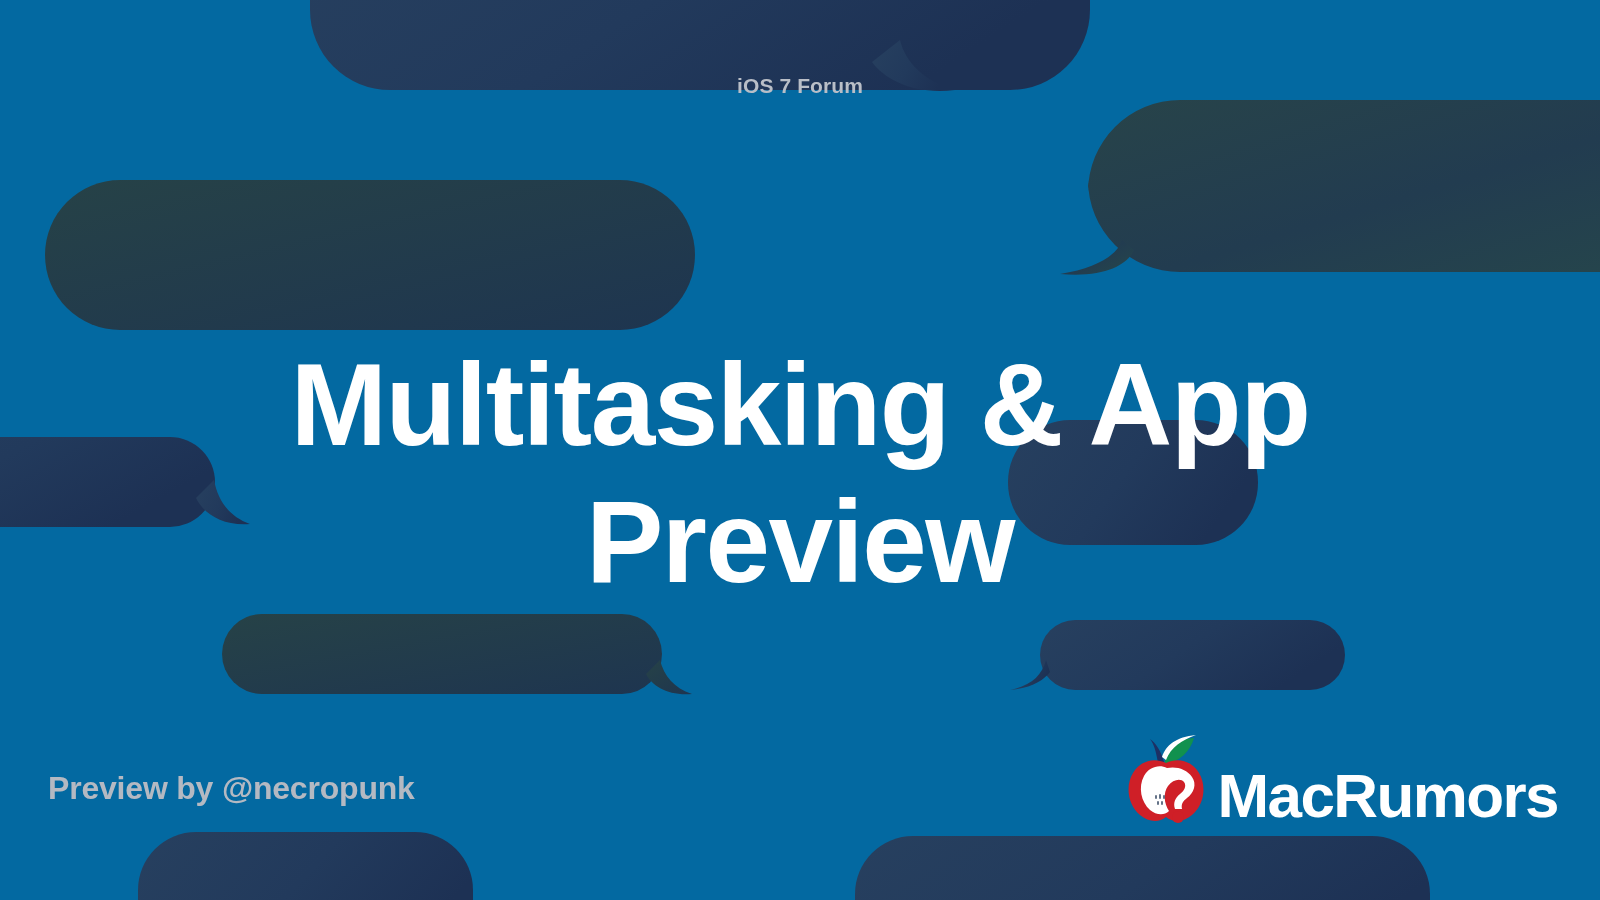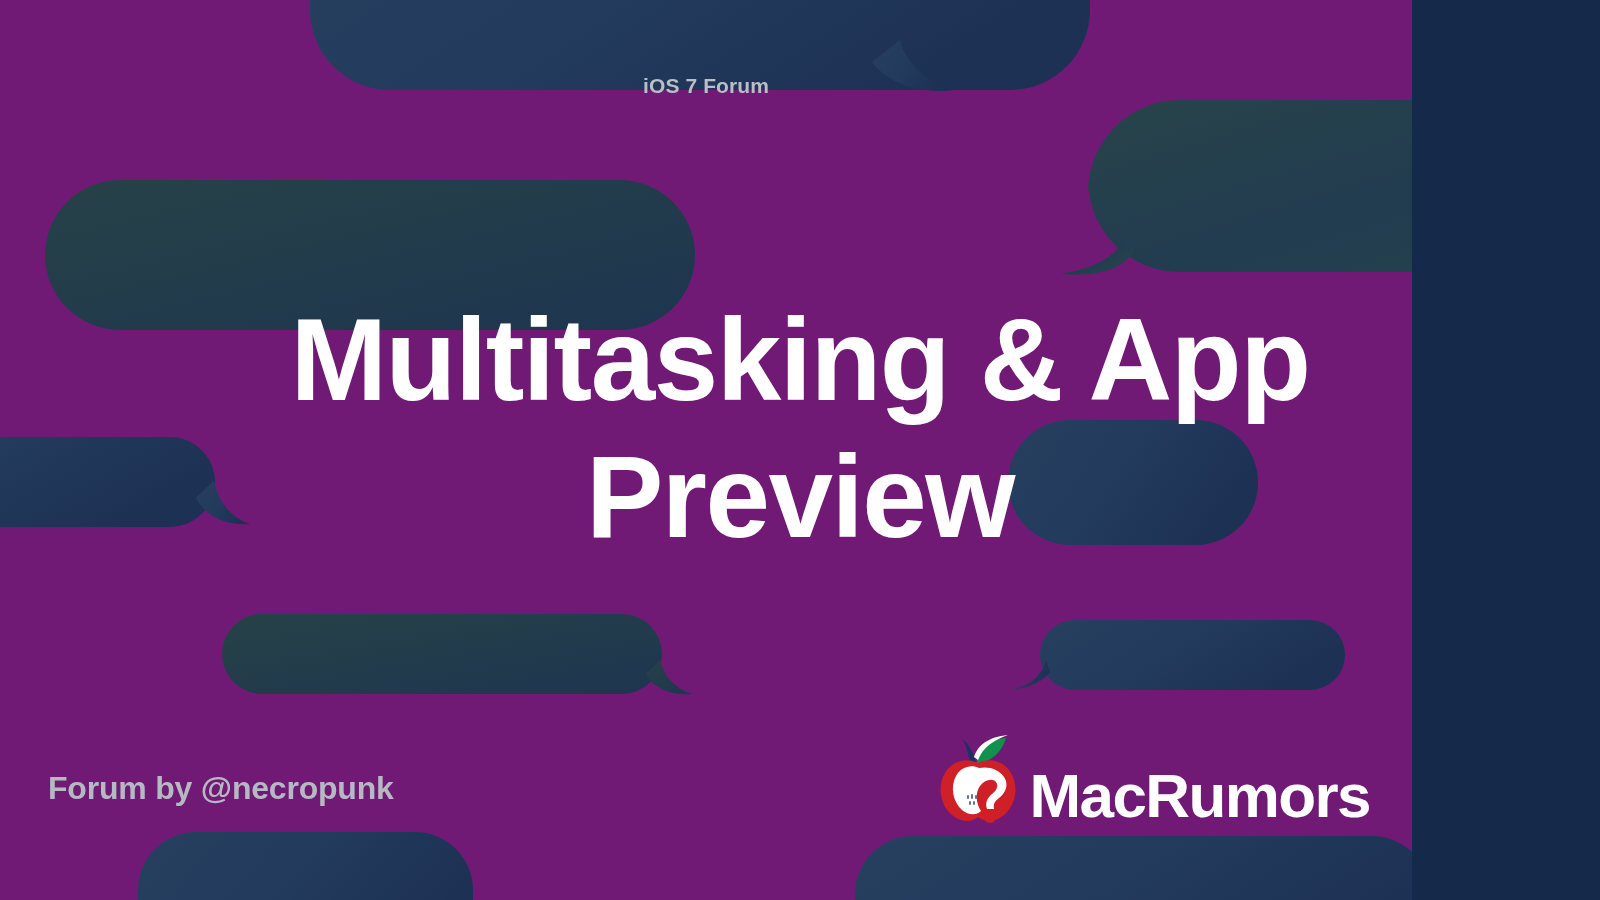--- a/index.html
+++ b/index.html
@@ -6,22 +6,22 @@
 
   html, body {
     width:1600px; height:900px;
     overflow:hidden;
     background:#15294a;
     font-family:"Liberation Sans", sans-serif;
   }
 
   #card {
     position:relative;
-    width:1412px; height:900px;
-    background:#701a75;
+    width:1600px; height:900px;
+    background:#0369a1;
     overflow:hidden;
   }
 
   
   #bubbles {
     position:absolute;
     inset:0;
     width:1600px; height:900px;
     pointer-events:none;
   }
@@ -52,20 +52,21 @@
     text-align:center;
   }
 
   #post-title {
     font-size:116px;
     line-height:1.18;
     font-weight:bold;
     color:#ffffff;
     letter-spacing:-1.5px;
     white-space:pre-line;
+    margin-top:45px;
   }
 
   #posted-by {
     position:absolute;
     left:48px;
     top:770px;
     font-size:32px;
     font-weight:bold;
     color:#b4b9c2;
     letter-spacing:-0.2px;
@@ -153,21 +154,21 @@
   </svg>
 
   <div id="content">
 
     <div id="forum-label">iOS 7 Forum</div>
 
     <div id="title-wrap">
       <h1 id="post-title">Multitasking &amp; App Preview</h1>
     </div>
 
-    <div id="posted-by">Forum by @necropunk</div>
+    <div id="posted-by">Preview by @necropunk</div>
 
     <div id="brand">
 
       <svg id="brand-mark" viewBox="0 0 96 92" xmlns="http://www.w3.org/2000/svg" aria-hidden="true">
 
         <path fill="#1d3064" d="M40 30 C38 18 36 11 32 6 C38 10 43 18 46 29 Z"></path>
 
         <path fill="#11914e" d="M47 28 C50 14 60 6 76 5 C72 19 62 28 47 31 Z"></path>
 
         <path fill="#ffffff" d="M44 24 C48 12 58 4 78 2 C64 7 53 14 48 27 Z"></path>

